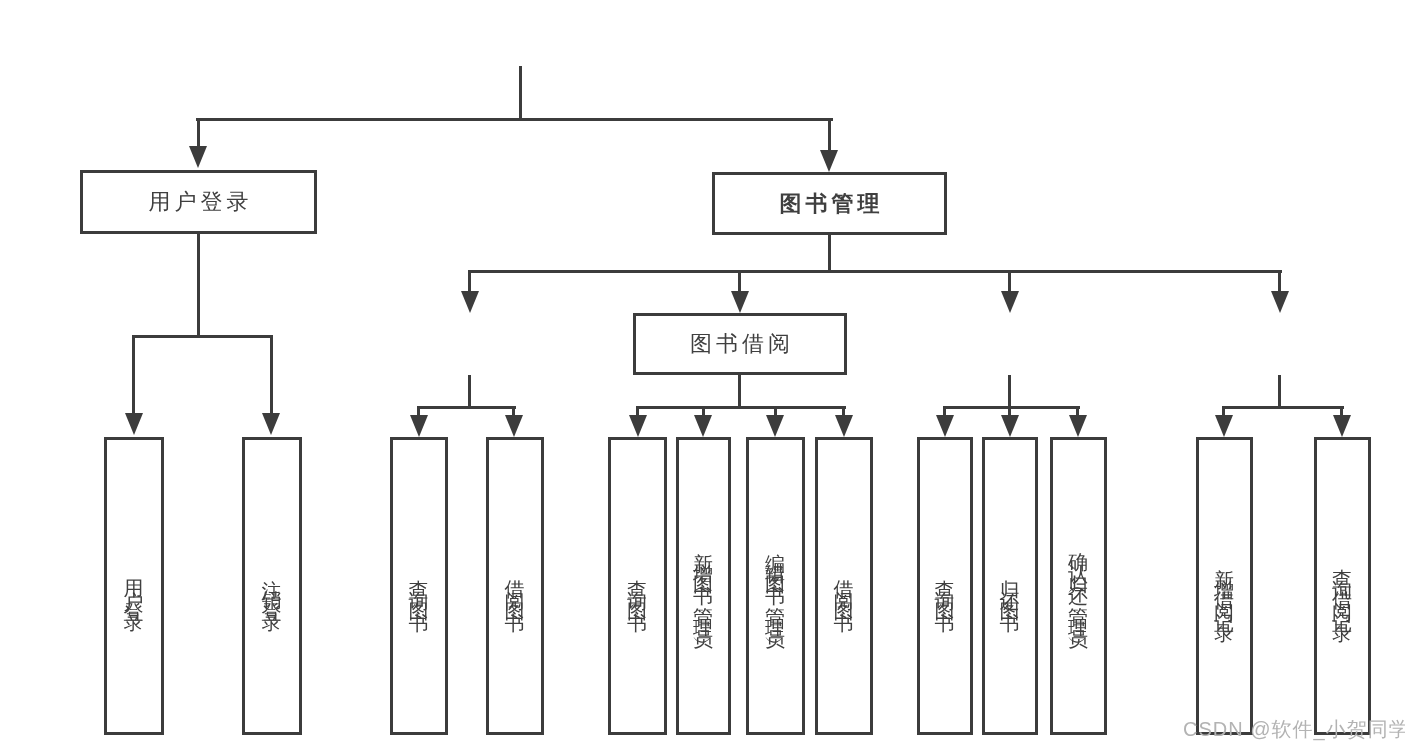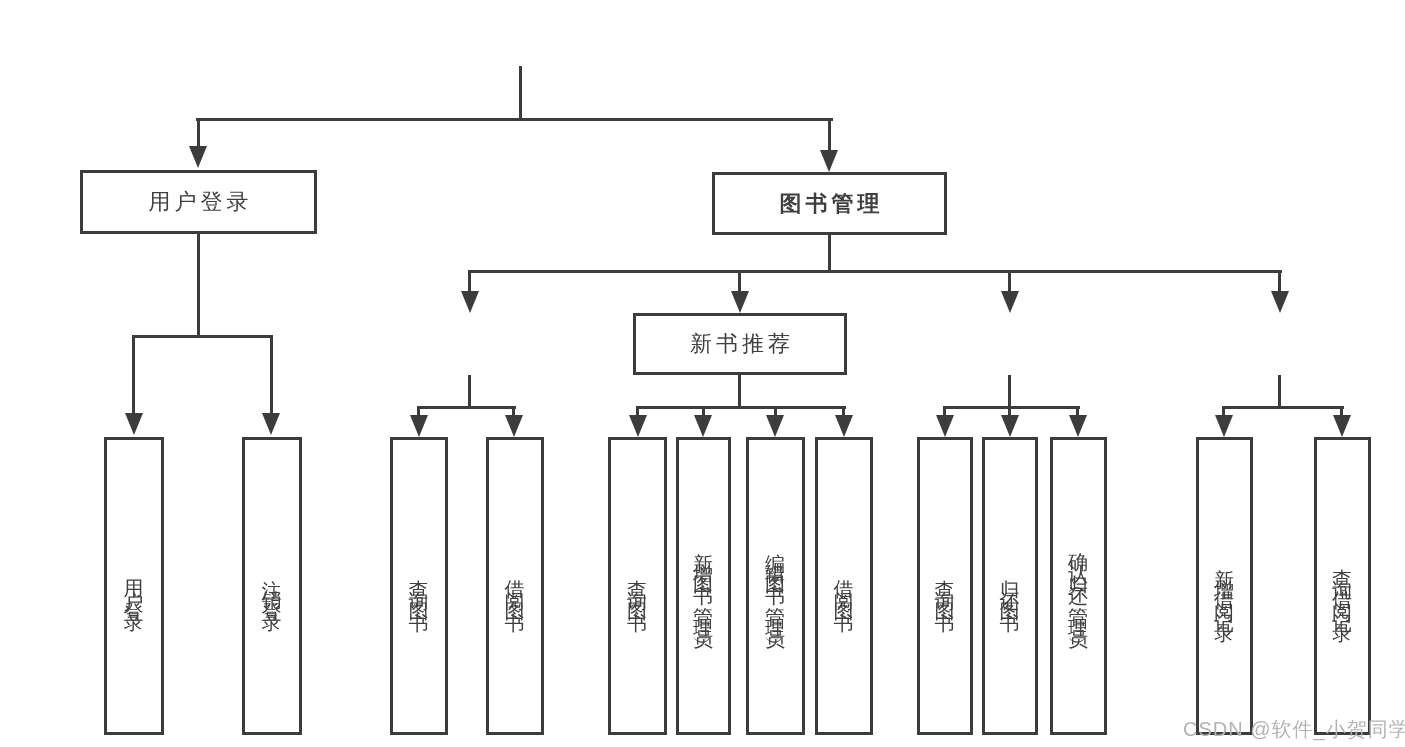--- a/index.html
+++ b/index.html
@@ -83,21 +83,21 @@
   <div class="vline" style="left:468px; top:270px; height:23px;"></div>
   <div class="ahead" style="left:461px; top:291px;"></div>
   <div class="vline" style="left:738px; top:270px; height:23px;"></div>
   <div class="ahead" style="left:731px; top:291px;"></div>
   <div class="vline" style="left:1008px; top:270px; height:23px;"></div>
   <div class="ahead" style="left:1001px; top:291px;"></div>
   <div class="vline" style="left:1278px; top:270px; height:23px;"></div>
   <div class="ahead" style="left:1271px; top:291px;"></div>
 
   <div class="box" style="left:633px; top:313px; width:214px; height:62px;">
-    <span>新书推荐</span>
+    <span>图书借阅</span>
   </div>
 
   <div class="vline" style="left:468px; top:375px; height:31px;"></div>
   <div class="hline" style="left:417px; top:406px; width:99px;"></div>
   <div class="vline" style="left:417px; top:406px; height:11px;"></div>
   <div class="ahead" style="left:410px; top:415px;"></div>
   <div class="vline" style="left:512px; top:406px; height:11px;"></div>
   <div class="ahead" style="left:505px; top:415px;"></div>
 
   <div class="vline" style="left:738px; top:375px; height:31px;"></div>

